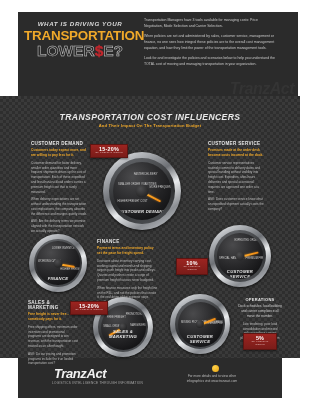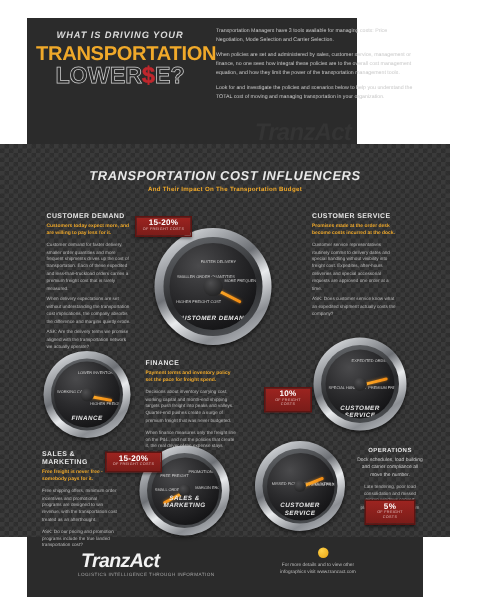--- a/index.html
+++ b/index.html
@@ -27,21 +27,21 @@
       linear-gradient(45deg, #2e2e2e 25%, transparent 25%, transparent 75%, #2e2e2e 75%),
       linear-gradient(45deg, #2e2e2e 25%, transparent 25%, transparent 75%, #2e2e2e 75%);
     background-size: 6px 6px;
     background-position: 0 0, 3px 3px;
   }
 
   
   #header {
     position: absolute;
     left: 18px; top: 12px;
-    width: 220px; height: 84px;
+    width: 280px; height: 84px;
     background: #2b2b2b;
     z-index: 4;
   }
   .hdr-left {
     position: absolute;
     left: 6px; top: 8px;
     width: 112px;
     text-align: center;
   }
   .hdr-kicker {

